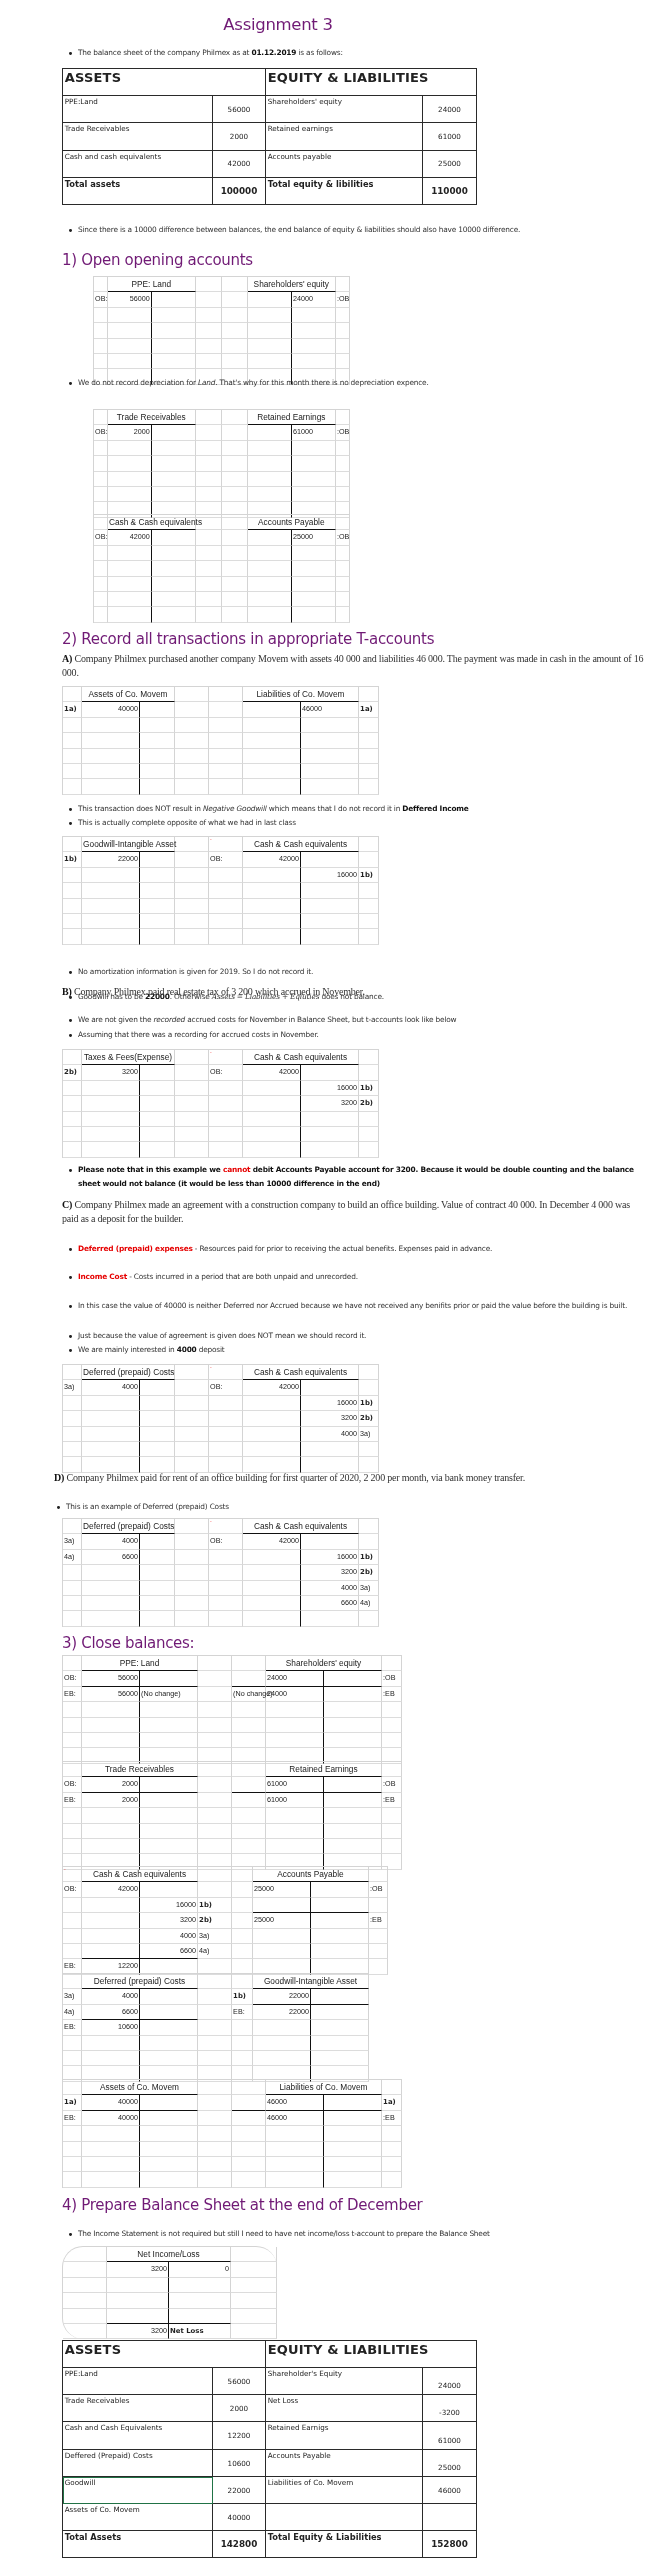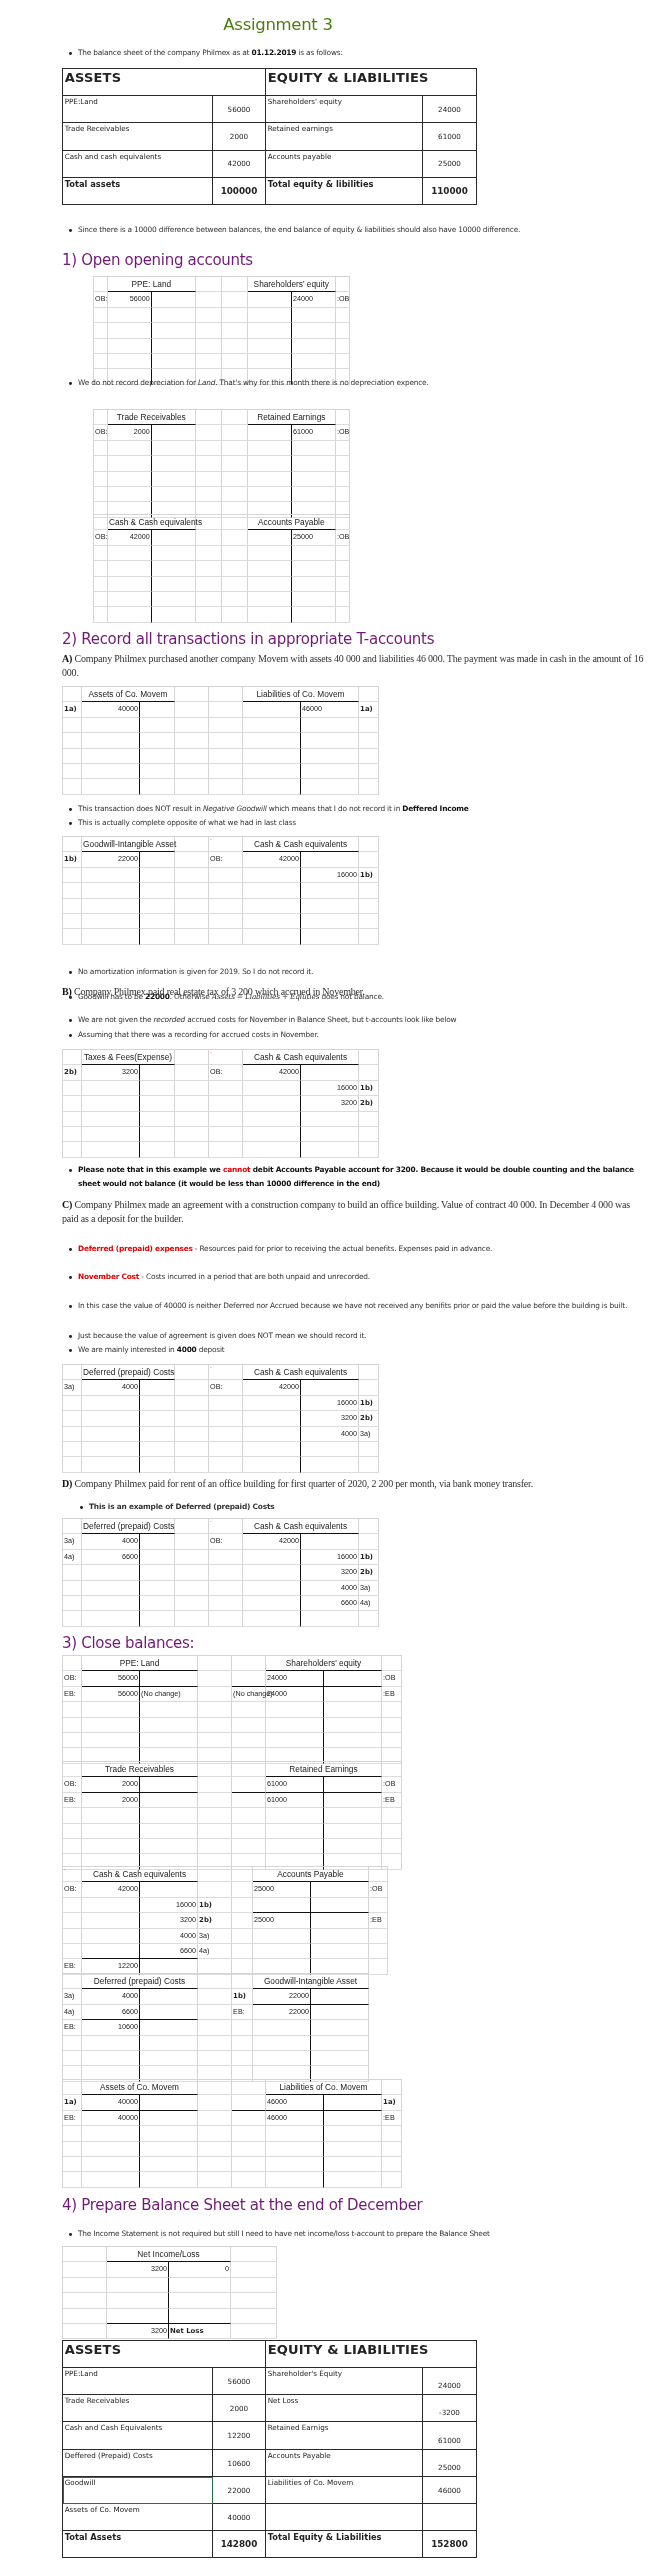--- a/index.html
+++ b/index.html
@@ -2,21 +2,21 @@
 <html style="font-size:8.8px"><head>
 <meta charset="utf-8">
 <style>
   * { box-sizing: border-box; }
   html, body { margin: 0; padding: 0; background: #ffffff; }
   body {
     width: 662px; height: 2576px; position: relative; overflow: hidden;
     font-family: "Liberation Sans", sans-serif; color: #222;
   }
   .abs { position: absolute; }
-  .title { left: 0; width: 556px; top: 15.4px; text-align: center; font-size: 16.5px; font-family: "DejaVu Sans", sans-serif; font-weight: normal; color: #4d7c0f; letter-spacing: -0.3px; }
+  .title { left: 0; width: 556px; top: 15.4px; text-align: center; font-size: 16.5px; font-family: "DejaVu Sans", sans-serif; font-weight: normal; color: #701a75; letter-spacing: -0.3px; }
   .h2 { font-family: "DejaVu Sans", sans-serif; font-size: 15px; color: #701a75; letter-spacing: -0.3px; white-space: nowrap; }
   .para { font-family: Liberation Serif, serif; font-size: 10px; color: #333; line-height: 14.3px; letter-spacing: -0.2px; }
   .bullet { font-family: "DejaVu Sans", sans-serif; font-size: 7.4px; color: #333; line-height: 14.3px; letter-spacing: -0.2px; padding-left: 12px; position: absolute; }
   .bullet::before { content: ""; position: absolute; left: 2.8px; top: 6px; width: 2.8px; height: 2.8px; border-radius: 50%; background: #222; }
   .bold { font-weight: bold; color: #111; }
   .red { color: #e60000; font-weight: bold; }
   .it { font-style: italic; }
   .math { font-family: "DejaVu Serif", serif; font-style: italic; }
 
   
@@ -450,21 +450,21 @@
     <div class="tc vl"></div>
     <div class="tc"></div>
     <div class="tc"></div>
 </div>
 
 <div class="bullet bold" style="left:66px; top:1163px; width:584px;"><span>Please note that in this example we </span><span class="red">cannot</span><span> debit Accounts Payable account for 3200. Because it would be double counting and the balance sheet would not balance (it would be less than 10000 difference in the end)</span></div>
 
 <div class="abs para" style="left:62px; top:1198px; width:584px;"><span class="bold">C)</span><span> Company Philmex made an agreement with a construction company to build an office building. Value of contract 40 000. In December 4 000 was paid as a deposit for the builder.</span></div>
 
 <div class="bullet" style="left:66px; top:1242px;"><span class="red">Deferred (prepaid) expenses</span><span> - Resources paid for prior to receiving the actual benefits. Expenses paid in advance.</span></div>
-<div class="bullet" style="left:66px; top:1270px;"><span class="red">November Cost</span><span> - Costs incurred in a period that are both unpaid and unrecorded.</span></div>
+<div class="bullet" style="left:66px; top:1270px;"><span class="red">Income Cost</span><span> - Costs incurred in a period that are both unpaid and unrecorded.</span></div>
 <div class="bullet" style="left:66px; top:1299px; width:562px;">In this case the value of 40000 is neither Deferred nor Accrued because we have not received any benifits prior or paid the value before the building is built.</div>
 <div class="bullet" style="left:66px; top:1329px;">Just because the value of agreement is given does NOT mean we should record it.</div>
 <div class="bullet" style="left:66px; top:1343px;"><span>We are mainly interested in </span><span class="bold">4000</span><span> deposit</span></div>
 
 <div class="tgrid" style="left:62px; top:1364px; grid-template-columns:19px 58px 35px 34px 34px 58px 58px 20px;">
   <div class="tc"></div>
     <div class="tc title-cell ul" style="grid-column:span 2;">Deferred (prepaid) Costs</div>
     <div class="tc"></div>
     <div class="tc">
       <span class="redmark">`</span>
@@ -514,22 +514,22 @@
   <div class="tc"></div>
     <div class="tc vl"></div>
     <div class="tc"></div>
     <div class="tc"></div>
     <div class="tc"></div>
     <div class="tc vl"></div>
     <div class="tc"></div>
     <div class="tc"></div>
 </div>
 
-<div class="abs para" style="left:62px; top:1471px; width:584px;margin-top:6px;"><span class="bold">D)</span><span> Company Philmex paid for rent of an office building for first quarter of 2020, 2 200 per month, via bank money transfer.</span></div>
-<div class="bullet" style="left:77px; top:1500px;font-weight:bold;">This is an example of Deferred (prepaid) Costs</div>
+<div class="abs para" style="left:54px; top:1471px; width:584px;"><span class="bold">D)</span><span> Company Philmex paid for rent of an office building for first quarter of 2020, 2 200 per month, via bank money transfer.</span></div>
+<div class="bullet" style="left:54px; top:1500px;">This is an example of Deferred (prepaid) Costs</div>
 
 <div class="tgrid" style="left:62px; top:1518px; grid-template-columns:19px 58px 35px 34px 34px 58px 58px 20px;">
   <div class="tc"></div>
     <div class="tc title-cell ul" style="grid-column:span 2;">Deferred (prepaid) Costs</div>
     <div class="tc"></div>
     <div class="tc">
       <span class="redmark">`</span>
     </div>
     <div class="tc title-cell ul" style="grid-column:span 2;">Cash &amp; Cash equivalents</div>
     <div class="tc"></div>
@@ -861,21 +861,21 @@
     <div class="tc"></div>
     <div class="tc"></div>
     <div class="tc vl"></div>
     <div class="tc"></div>
     <div class="tc"></div>
 </div>
 
 <div class="abs h2" style="left:62px; top:2196px;">4) Prepare Balance Sheet at the end of December</div>
 <div class="bullet" style="left:66px; top:2227px;">The Income Statement is not required but still I need to have net income/loss t-account to prepare the Balance Sheet</div>
 
-<div class="tgrid" style="left:62px; top:2246px; grid-template-columns:44px 62px 62px 46px;">
+<div class="tgrid" style="left:62px; top:2246px; grid-template-columns:44px 62px 62px 46px;border-radius:21px;">
   <div class="tc"></div>
     <div class="tc title-cell ul" style="grid-column:span 2;">Net Income/Loss</div>
     <div class="tc"></div>
   <div class="tc"></div>
     <div class="tc r vl">3200</div>
     <div class="tc r">0</div>
     <div class="tc"></div>
   <div class="tc"></div>
     <div class="tc vl"></div>
     <div class="tc"></div>

